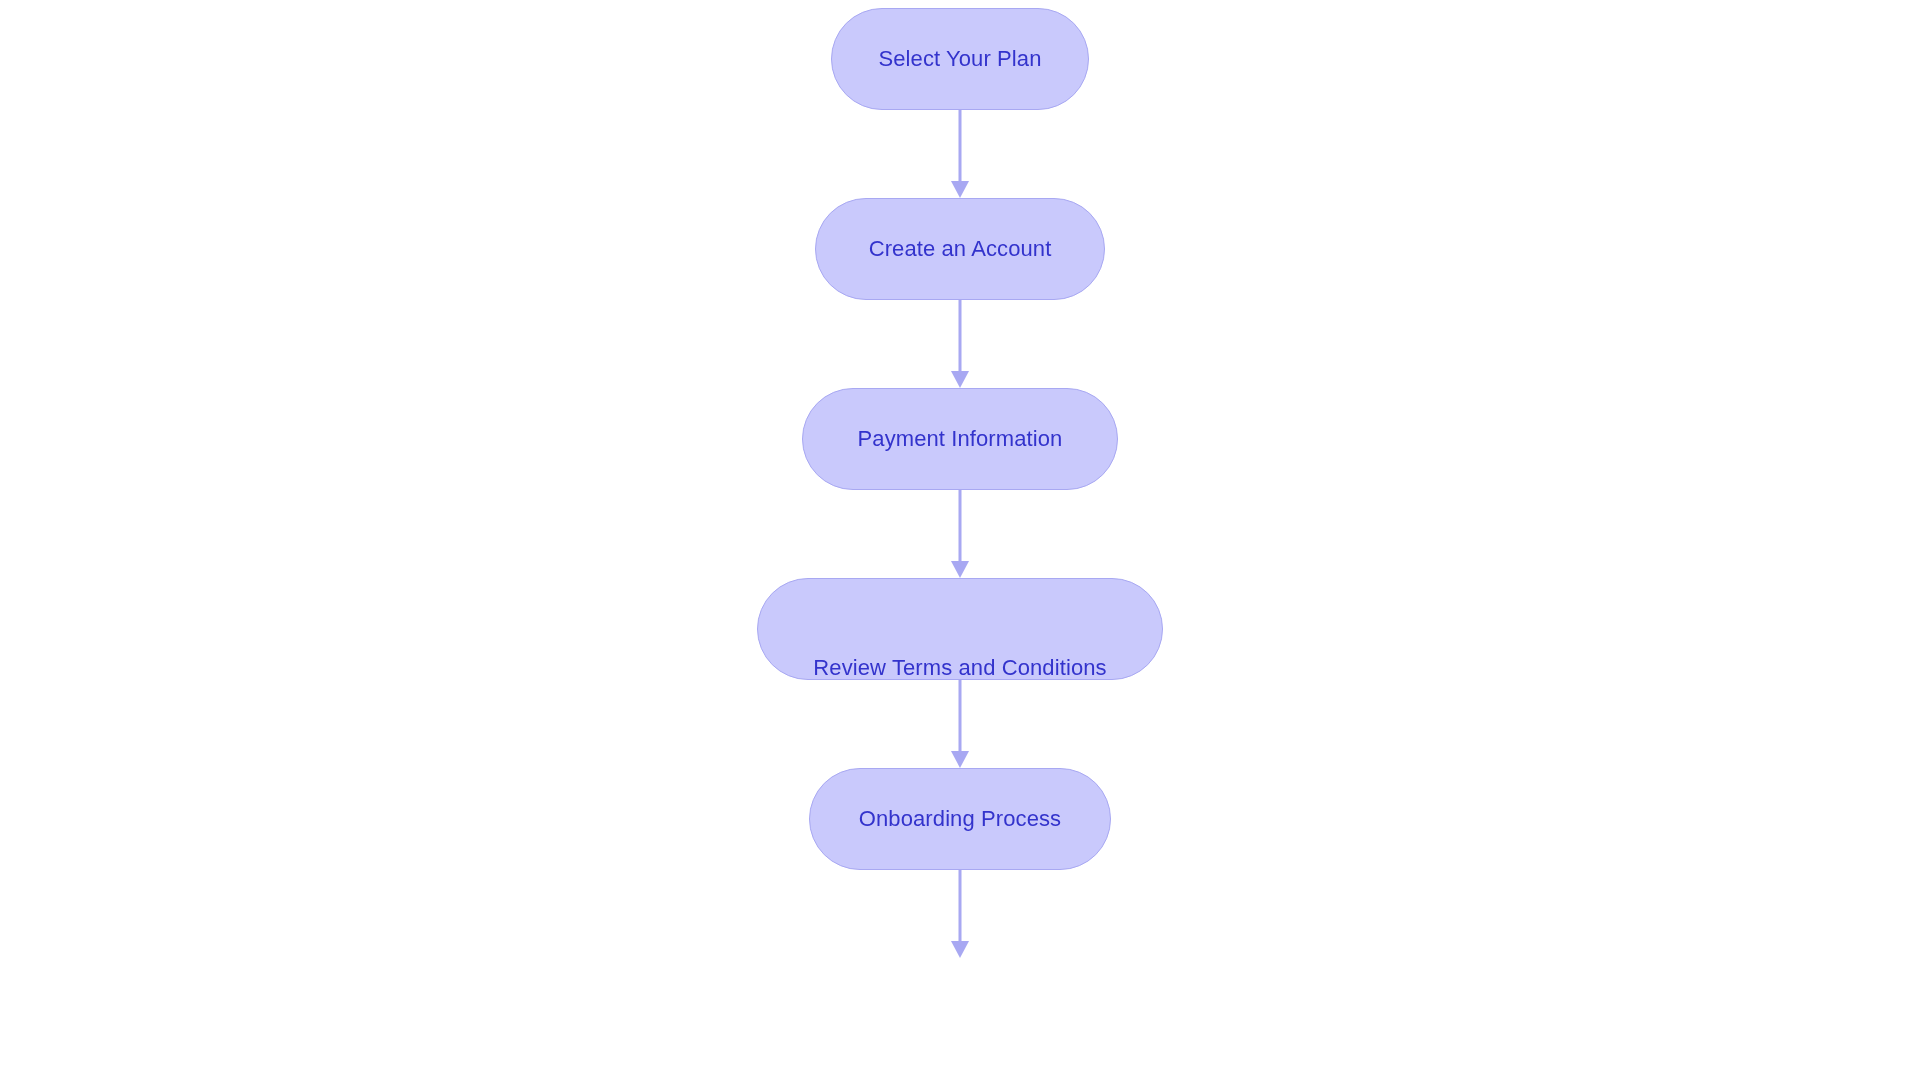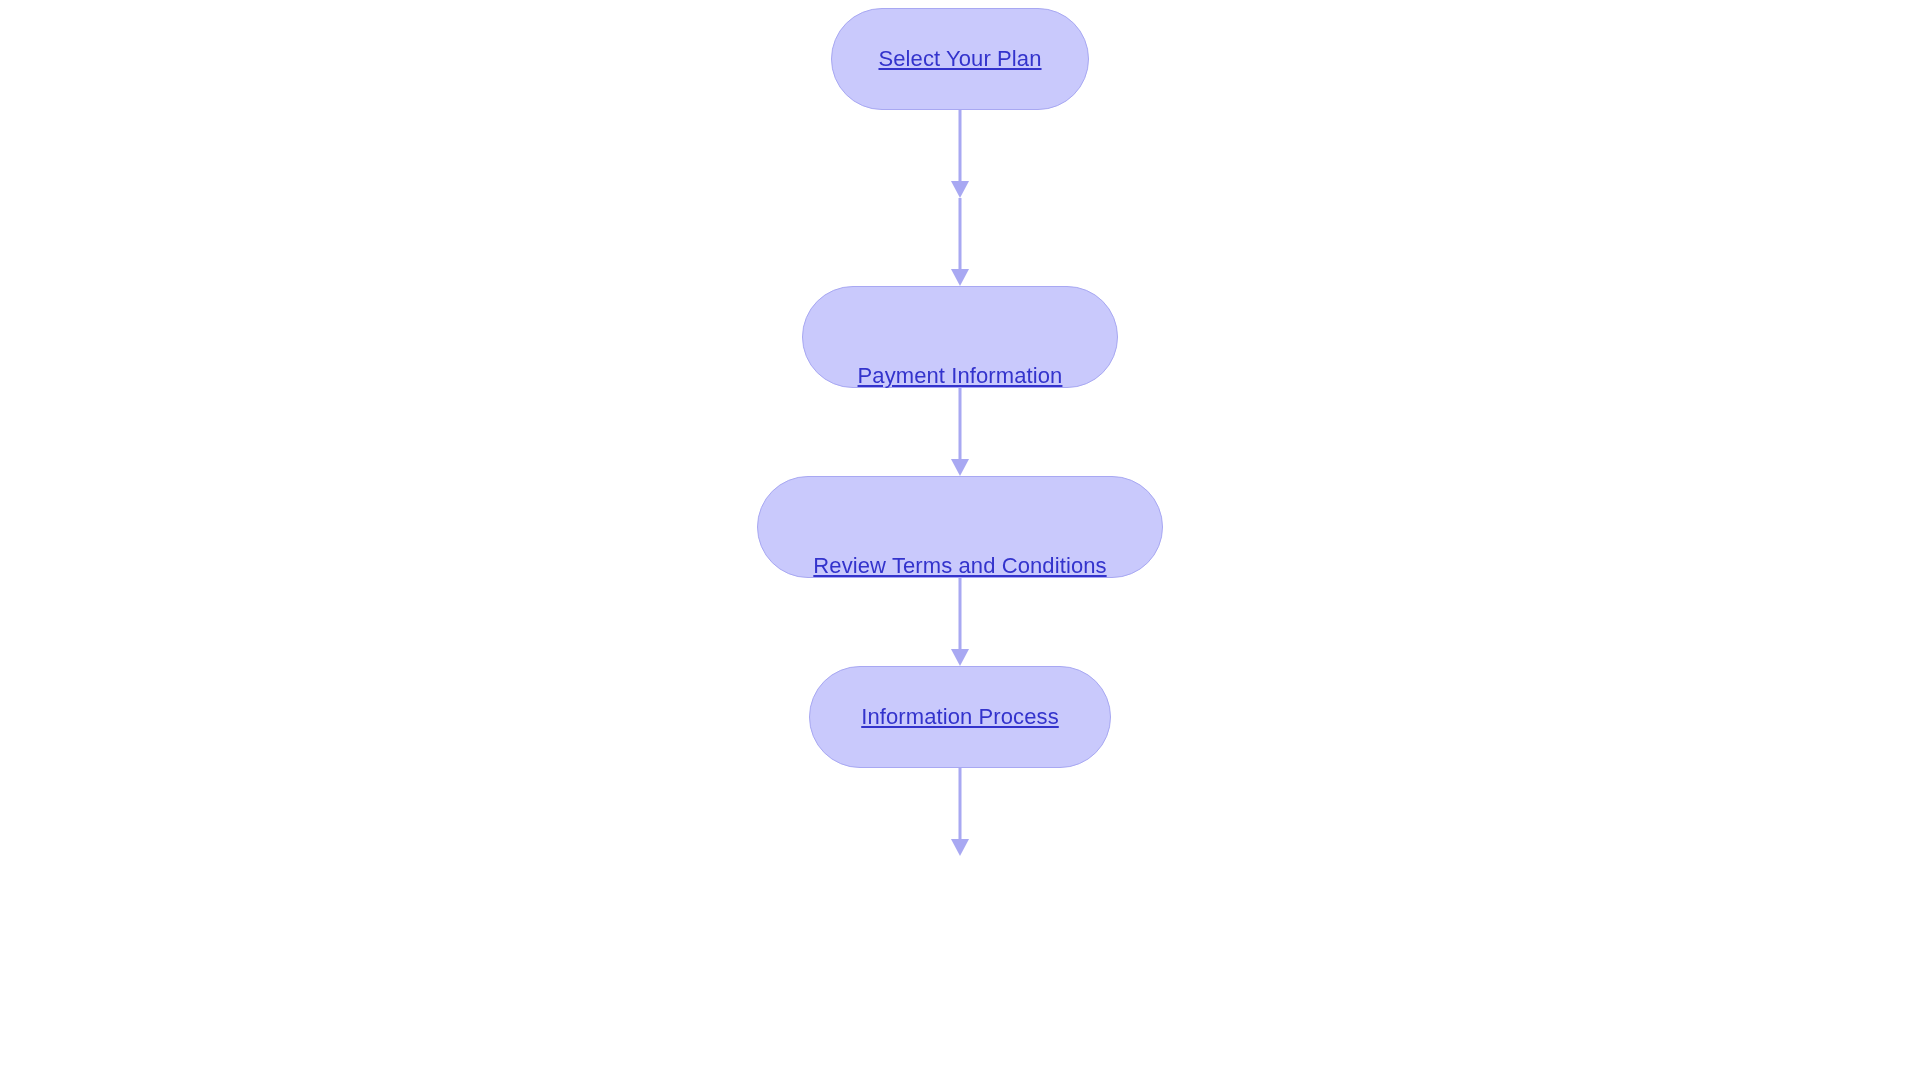--- a/index.html
+++ b/index.html
@@ -45,27 +45,26 @@
     flex: 0 0 auto;
   }
 
   .node-label {
     font-size: 22px;
     line-height: 1;
     color: #3333cc;
     letter-spacing: 0.1px;
     white-space: nowrap;
     font-weight: 400;
-    text-decoration: underline;
   }
 
   
   .node.w-258 { width: 258px; }
   .node.w-290 { width: 290px; }
-  .node.w-316 { width: 316px; align-items: flex-end; }
+  .node.w-316 { width: 316px; }
   .node.w-406 { width: 406px; align-items: flex-end; }
   .node.w-302 { width: 302px; }
   .node.w-212 { width: 212px; }
 
   .connector {
     position: relative;
     width: 20px;
     height: 88px;
     flex: 0 0 auto;
   }
@@ -102,20 +101,23 @@
 
     <div class="node w-258">
       <span class="node-label">Select Your Plan</span>
     </div>
 
     <div class="connector">
       <div class="stem"></div>
       <div class="head"></div>
     </div>
 
+    <div class="node w-290">
+      <span class="node-label">Create an Account</span>
+    </div>
 
     <div class="connector">
       <div class="stem"></div>
       <div class="head"></div>
     </div>
 
     <div class="node w-316">
       <span class="node-label">Payment Information</span>
     </div>
 
@@ -127,21 +129,21 @@
     <div class="node w-406">
       <span class="node-label">Review Terms and Conditions</span>
     </div>
 
     <div class="connector">
       <div class="stem"></div>
       <div class="head"></div>
     </div>
 
     <div class="node w-302">
-      <span class="node-label">Information Process</span>
+      <span class="node-label">Onboarding Process</span>
     </div>
 
     <div class="connector">
       <div class="stem"></div>
       <div class="head"></div>
     </div>
 
 
   </div>
 </div>

